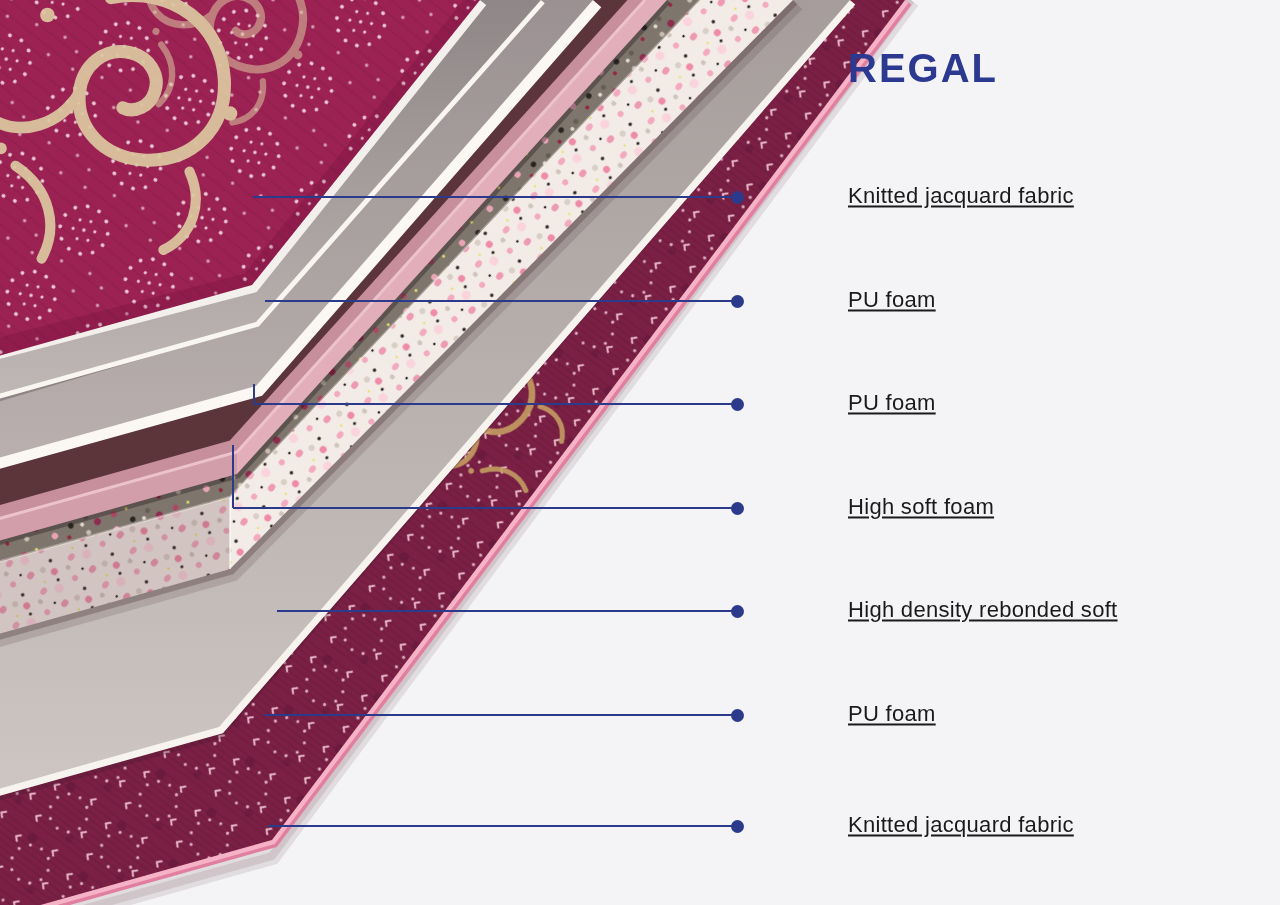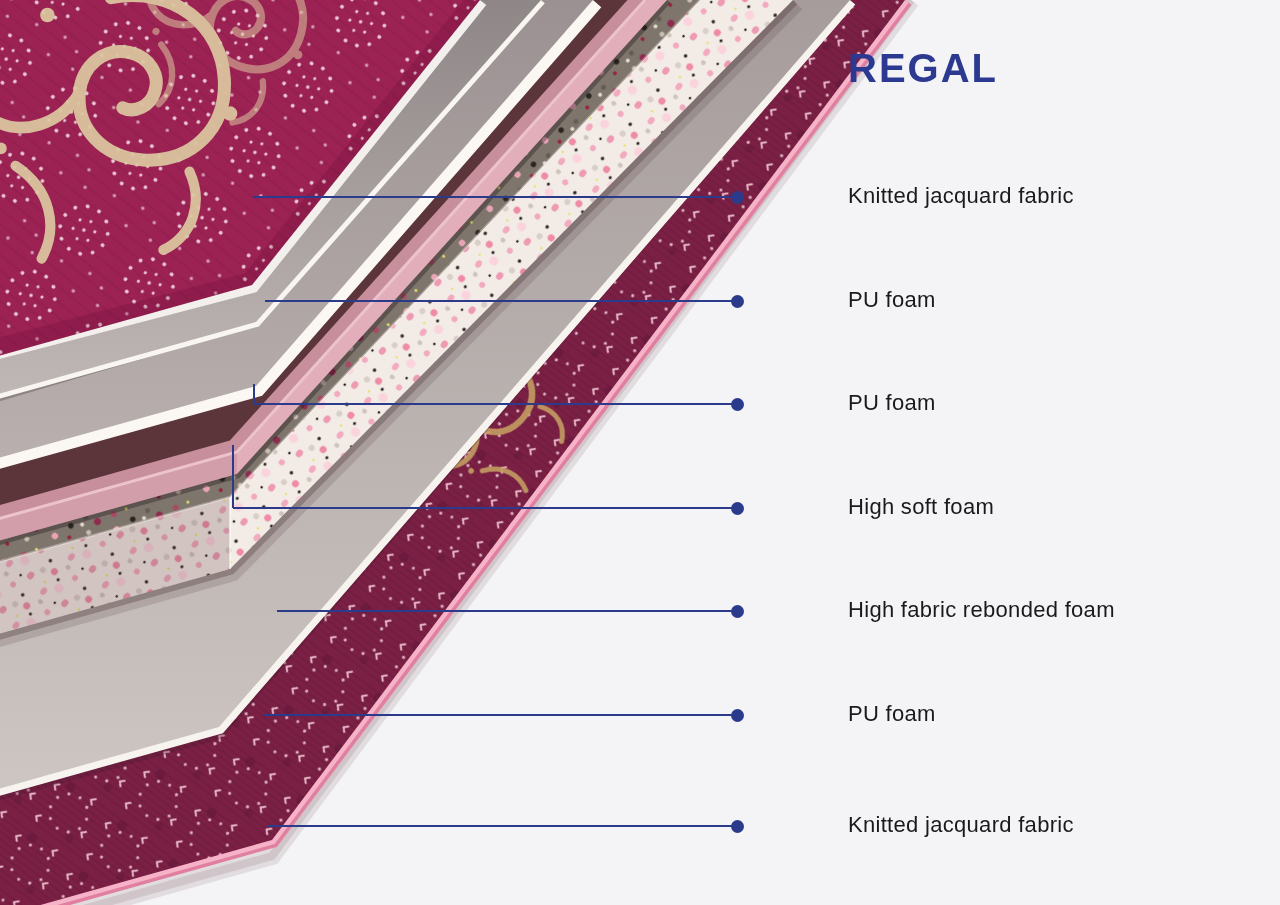--- a/index.html
+++ b/index.html
@@ -8,21 +8,21 @@
   *{margin:0;padding:0;box-sizing:border-box;}
   body{background:var(--bg);font-family:"Liberation Sans",sans-serif;}
   #stage{position:relative;width:1280px;height:905px;background:var(--bg);overflow:hidden;}
   #illustration{position:absolute;left:0;top:0;width:1280px;height:905px;display:block;}
   #title{position:absolute;left:848px;top:46px;font-size:40px;font-weight:700;
          letter-spacing:2px;color:var(--title-blue);white-space:nowrap;}
   .callout-line{position:absolute;height:2px;background:var(--navy);}
   .callout-vline{position:absolute;width:2px;background:var(--navy);}
   .callout-dot{position:absolute;width:13px;height:13px;border-radius:50%;background:var(--navy);}
   .callout-label{position:absolute;transform:translateY(-52%);font-size:22px;letter-spacing:.3px;
-                 color:var(--label);white-space:nowrap;}
+                 color:var(--label);white-space:nowrap;text-decoration:underline;}
 </style>
 </head>
 <body>
 
 <div id="stage">
 
   <svg id="illustration" viewBox="0 0 1280 905" xmlns="http://www.w3.org/2000/svg">
     <defs>
 
       <pattern id="patFabA" width="84" height="84" patternUnits="userSpaceOnUse" patternTransform="rotate(-51)">
@@ -219,21 +219,21 @@
       <div class="callout-vline" style="left: 253px; top: 384px; height: 20px;"></div>
       <div class="callout-line" style="left: 254px; top: 403px; width: 483px;"></div>
       <div class="callout-dot" style="left: 730.5px; top: 397.5px;"></div>
       <div class="callout-label" style="left: 848px; top: 404px;">PU foam</div>
       <div class="callout-vline" style="left: 232px; top: 445px; height: 63px;"></div>
       <div class="callout-line" style="left: 233px; top: 507px; width: 504px;"></div>
       <div class="callout-dot" style="left: 730.5px; top: 501.5px;"></div>
       <div class="callout-label" style="left: 848px; top: 508px;">High soft foam</div>
       <div class="callout-line" style="left: 277px; top: 610px; width: 460px;"></div>
       <div class="callout-dot" style="left: 730.5px; top: 604.5px;"></div>
-      <div class="callout-label" style="left: 848px; top: 611px;">High fabric rebonded foam</div>
+      <div class="callout-label" style="left: 848px; top: 611px;">High density rebonded soft</div>
       <div class="callout-line" style="left: 264px; top: 714px; width: 473px;"></div>
       <div class="callout-dot" style="left: 730.5px; top: 708.5px;"></div>
       <div class="callout-label" style="left: 848px; top: 715px;">PU foam</div>
       <div class="callout-line" style="left: 268px; top: 825px; width: 469px;"></div>
       <div class="callout-dot" style="left: 730.5px; top: 819.5px;"></div>
       <div class="callout-label" style="left: 848px; top: 826px;">Knitted jacquard fabric</div>
     </div>
 </div>
 
 </body></html>

